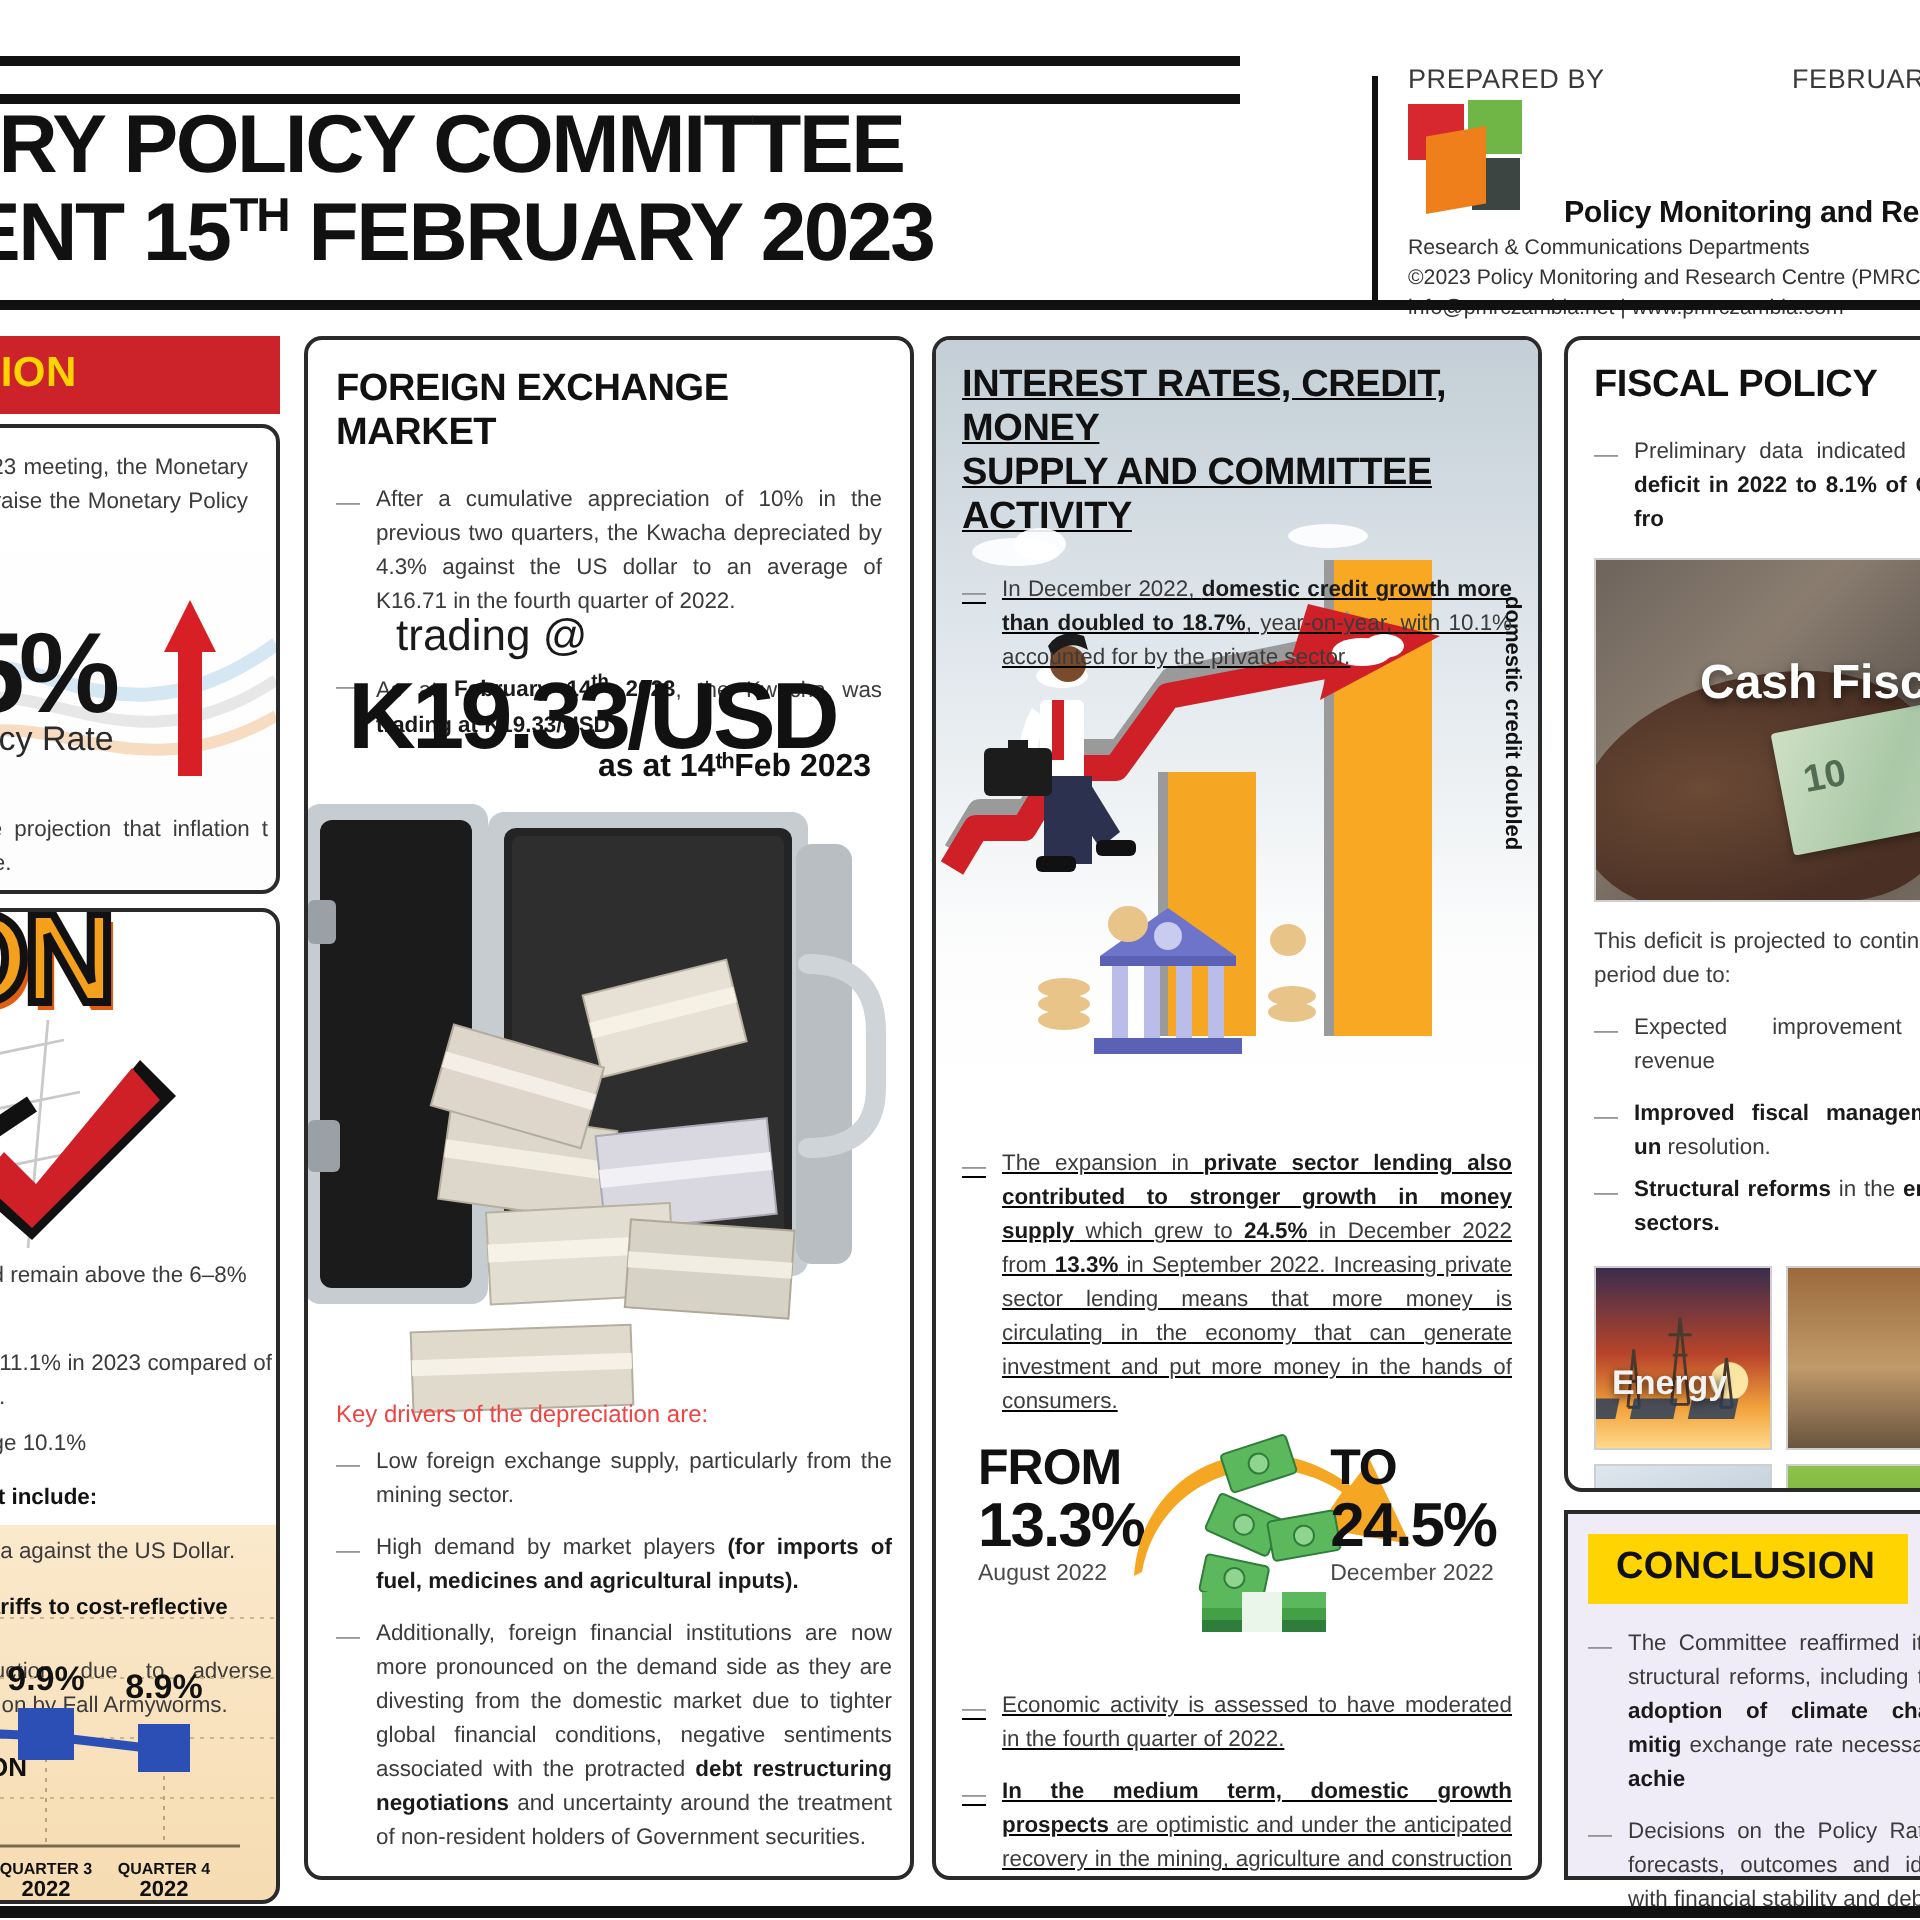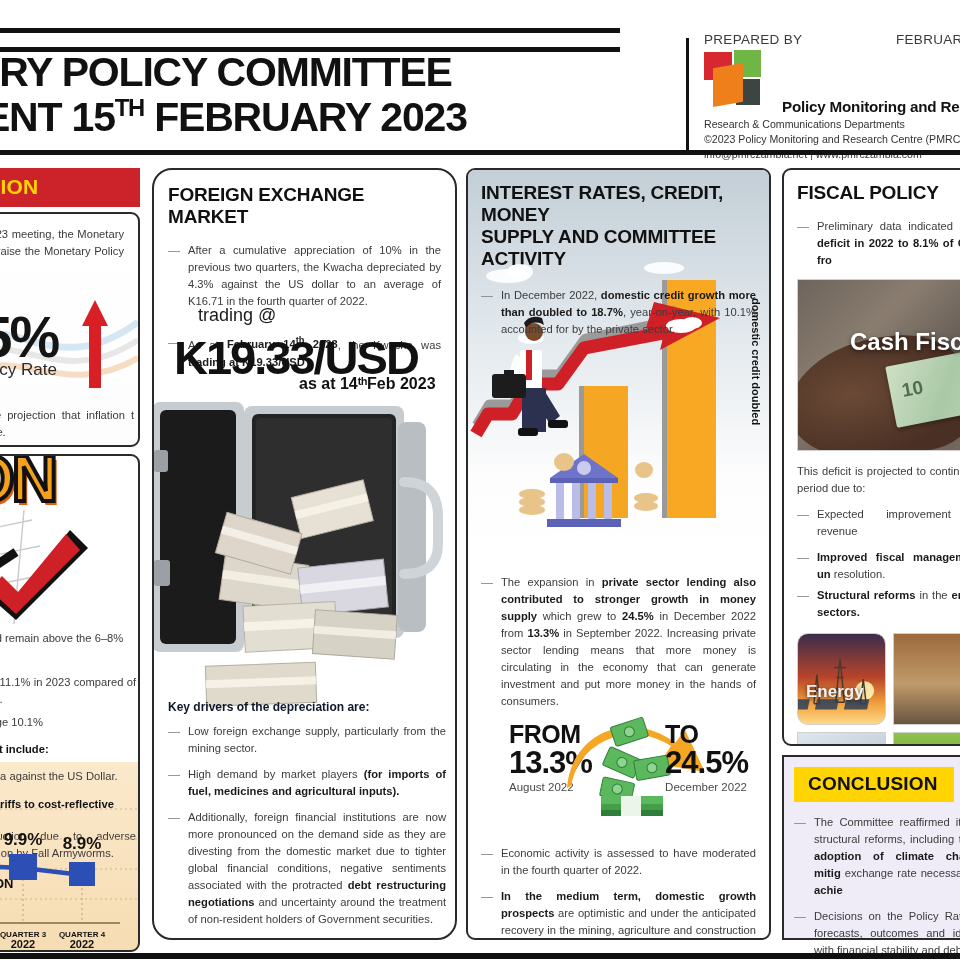--- a/index.html
+++ b/index.html
@@ -41,21 +41,21 @@
   .logo-word { position:absolute; left:92px; top:28px; font-size:62px; font-weight:800;
                letter-spacing:-3px; color:#121212; line-height:1; white-space:nowrap; }
   .logo-sub  { position:absolute; left:96px; top:86px; font-size:15.2px; font-weight:700;
                color:#121212; white-space:nowrap; letter-spacing:-.2px; }
   .logo-meta { position:absolute; left:18px; top:105px; font-size:10.6px; color:#333; line-height:1.42; white-space:nowrap; }
 
   
   .col { position:absolute; top:168px; }
   .c1 { left:-42px;  width:182px; }
   .c2 { left:152px;  width:305px; }
-  .c3 { left:466px;  width:305px; }
+  .c3 { left:466px;  width:305px;text-decoration:underline; }
   .c4 { left:782px;  width:215px; }
 
   .band {
     background:#cc2229; color:#ffd400; font-weight:800;
     font-size:21px; letter-spacing:.2px; padding:7px 12px 8px 14px;
   }
   .band.yellow { background:#ffd400; color:#111; }
 
   .panel {
     border:2px solid #2a2a2a; border-radius:9px;
@@ -82,37 +82,37 @@
   .c1-infl-panel { margin-top:7px; height:498px; padding:0 14px 0 14px;
       background:linear-gradient(180deg,#ffffff 0%,#ffffff 62%,#fbe9cc 62%,#f6dcb2 100%); }
   .infl-word { position:absolute; left:-46px; top:-14px; font-size:64px; font-weight:800;
                color:#f4a01c; -webkit-text-stroke:4px #111; letter-spacing:-3px;
                text-shadow: 3px 4px 0 #e05d12; white-space:nowrap; }
   .infl-art { position:absolute; left:-40px; top:52px; width:190px; height:120px; }
 
   .chart-wrap { position:absolute; left:-40px; top:335px; width:220px; height:160px; }
 
   
-  .c2-panel { padding:14px 14px 12px 14px; height:772px;border-radius:20px; }
-  .trading-at { position:absolute; left:44px; top:135px; font-size:18px; color:#1a1a1a; font-weight:400; }
+  .c2-panel { padding:14px 14px 12px 14px; height:772px; }
+  .trading-at { position:absolute; left:44px; top:135px; font-size:22px; color:#1a1a1a; font-weight:400; }
   .kbig { position:absolute; left:20px; top:160px; font-size:47px; font-weight:800;
           letter-spacing:-2px; color:#111; white-space:nowrap; }
   .asat { position:absolute; left:145px; top:205px; font-size:16px; font-weight:700; color:#111; }
   .case-art { position:absolute; left:-6px; top:222px; width:300px; height:330px; }
 
   
   .c3-panel { height:772px; }
   .c3-top { position:relative; height:385px; padding:12px 13px 0 13px;
             background:linear-gradient(180deg,#c3ced6 0%,#dfe6eb 38%,#fdfdfd 80%,#ffffff 100%); }
   .c3-art { position:absolute; left:0; top:88px; width:305px; height:300px; }
   .dcd-label { position:absolute; right:7px; top:128px; font-size:11px; font-weight:700;
                color:#111; writing-mode:vertical-rl; }
   .c3-mid { padding:10px 13px 0 13px; }
   .fromto { position:relative; height:118px; margin-top:4px; }
-  .ft-left { position:absolute; left:8px; top:8px;margin-left:20px; }
+  .ft-left { position:absolute; left:8px; top:8px; }
   .ft-right{ position:absolute; right:8px; top:8px; text-align:left; }
   .ft-kw { font-size:25px; font-weight:800; color:#111; letter-spacing:-.5px; line-height:1; }
   .ft-val{ font-size:31px; font-weight:800; color:#111; letter-spacing:-1px; line-height:1.05; }
   .ft-dt { font-size:11.5px; color:#4a4a4a; margin-top:1px; }
   .money-art { position:absolute; left:86px; top:0px; width:140px; height:116px; }
   .c3-bot { padding:4px 13px 0 13px; }
 
   
   .c4-panel { padding:12px 13px 10px 13px; height:578px; }
   .photo { position:relative; border:1px solid #cfcfcf; overflow:hidden; }
@@ -126,21 +126,21 @@
   .note { position:absolute; left:92px; bottom:34px; width:130px; height:62px;
       background:linear-gradient(120deg,#cfe0c4 0%,#a9c8a6 45%,#cbd9c0 100%);
       transform:rotate(-11deg); border-radius:2px; box-shadow:0 2px 5px rgba(0,0,0,.35); }
   .note:after { content:"10"; position:absolute; left:12px; top:16px; font-size:19px;
       font-weight:800; color:#3e5b41; opacity:.85; }
 
   .grid2 { display:grid; grid-template-columns:1fr 1fr; gap:7px; margin-top:12px; }
   .thumb { position:relative; height:92px; border:1px solid #cfcfcf; overflow:hidden; }
   .thumb .lab { position:absolute; left:8px; bottom:22px; font-size:17px; font-weight:600;
       color:#f2f2f2; text-shadow:0 1px 4px rgba(0,0,0,.7); }
-  .th-energy { background:linear-gradient(180deg,#3a2d4d 0%,#b8442a 48%,#f2a33c 78%,#ffd98a 100%);border-radius:11px; }
+  .th-energy { background:linear-gradient(180deg,#3a2d4d 0%,#b8442a 48%,#f2a33c 78%,#ffd98a 100%); }
   .th-mining { background:linear-gradient(180deg,#9c6a3c 0%,#c09a6a 55%,#6a5540 100%); }
   .th-health { background:linear-gradient(160deg,#dfe7ee 0%,#b9c7d4 55%,#8fa2b3 100%); }
   .th-agri   { background:linear-gradient(180deg,#8fc24a 0%,#5d9a33 60%,#3f6f24 100%); }
 
   .c4-concl { margin-top:9px; background:#efecf8; border:2px solid #2a2a2a; padding:10px; height:185px; }
   .c4-concl .band { display:inline-block; padding:6px 16px 7px 14px; font-size:19px; }
 
   .foot-rule { position:absolute; left:-40px; top:953px; width:1005px; height:6px; background:#111; }
 </style>
 </head>
@@ -297,21 +297,21 @@
             <rect x="166" y="236" width="82" height="8" fill="#f1ede2"></rect>
           </g>
           <g transform="rotate(-2 120 292)">
             <rect x="58" y="272" width="110" height="40" fill="#e0dacd" stroke="#b4ae9d"></rect>
             <rect x="58" y="286" width="110" height="8" fill="#f5f1e6"></rect>
           </g>
         </g>
       </svg>
 
       <div style="position:absolute;left:14px;top:530px;width:278px">
-        <div style="font-size:12px;font-weight:700;color:#0f172a">Key drivers of the depreciation are:</div>
+        <div style="font-size:12px;font-weight:400;color:#ef4444">Key drivers of the depreciation are:</div>
         <div class="bul">
           <span class="dash">—</span>
           <span class="txt">Low foreign exchange supply, particularly from the mining sector.</span>
         </div>
         <div class="bul">
           <span class="dash">—</span>
           <span class="txt">High demand by market players <b>(for imports of fuel, medicines and agricultural inputs).</b></span>
         </div>
         <div class="bul">
           <span class="dash">—</span>

